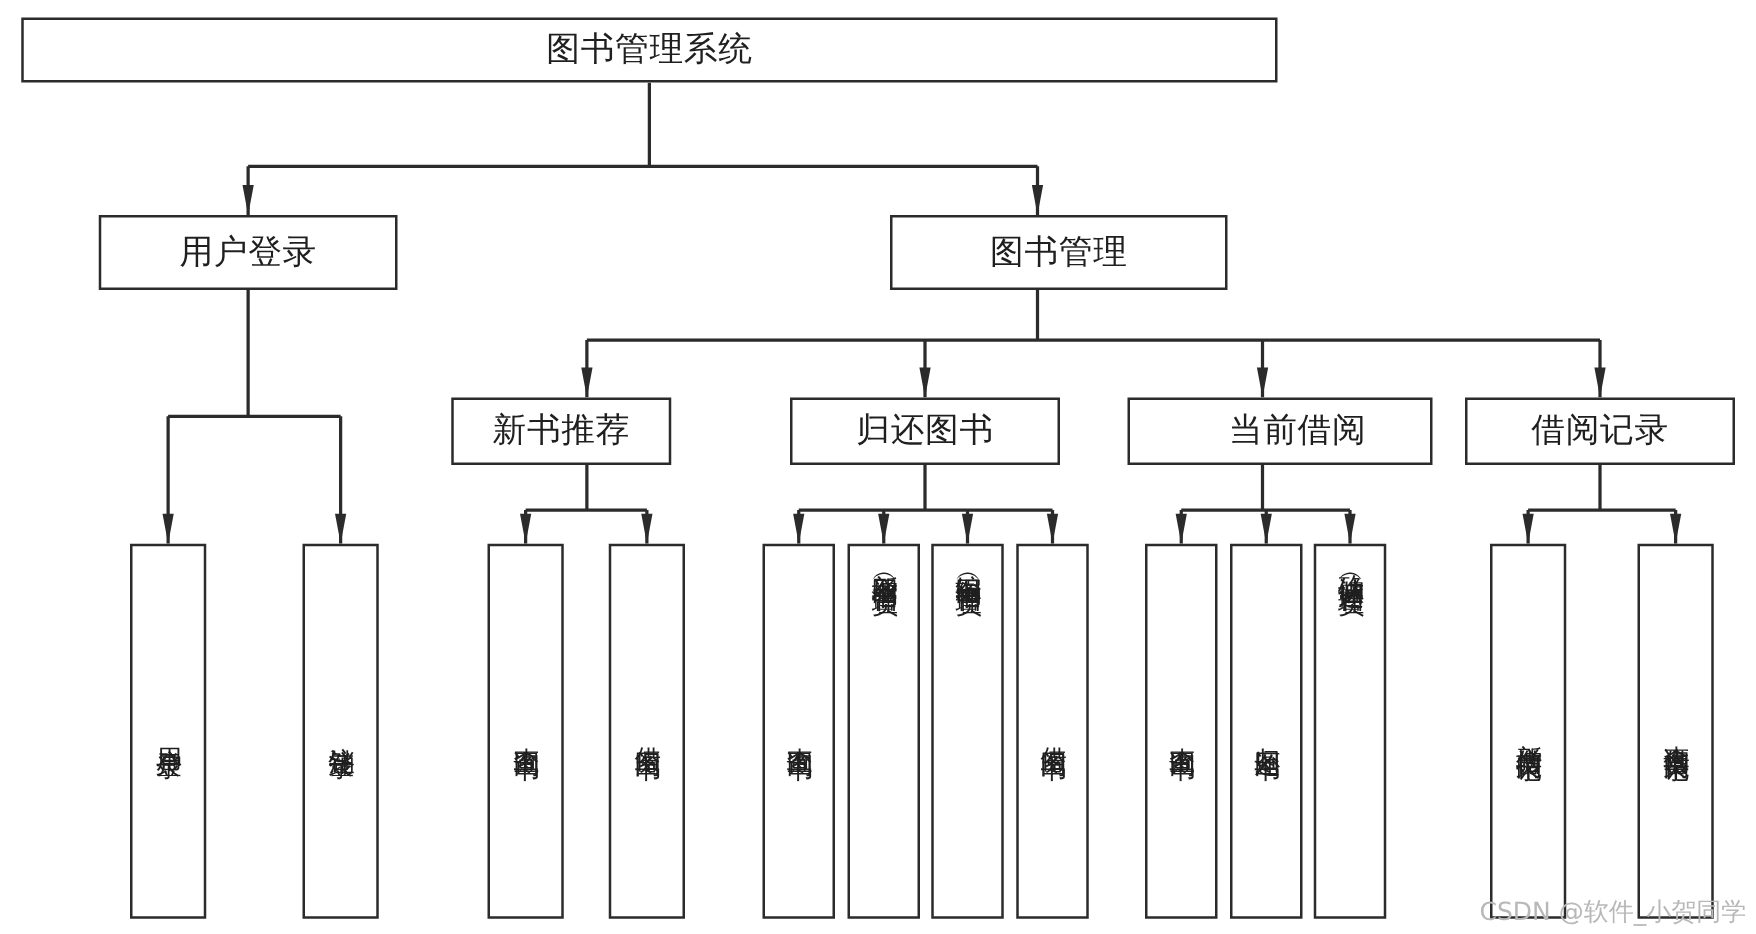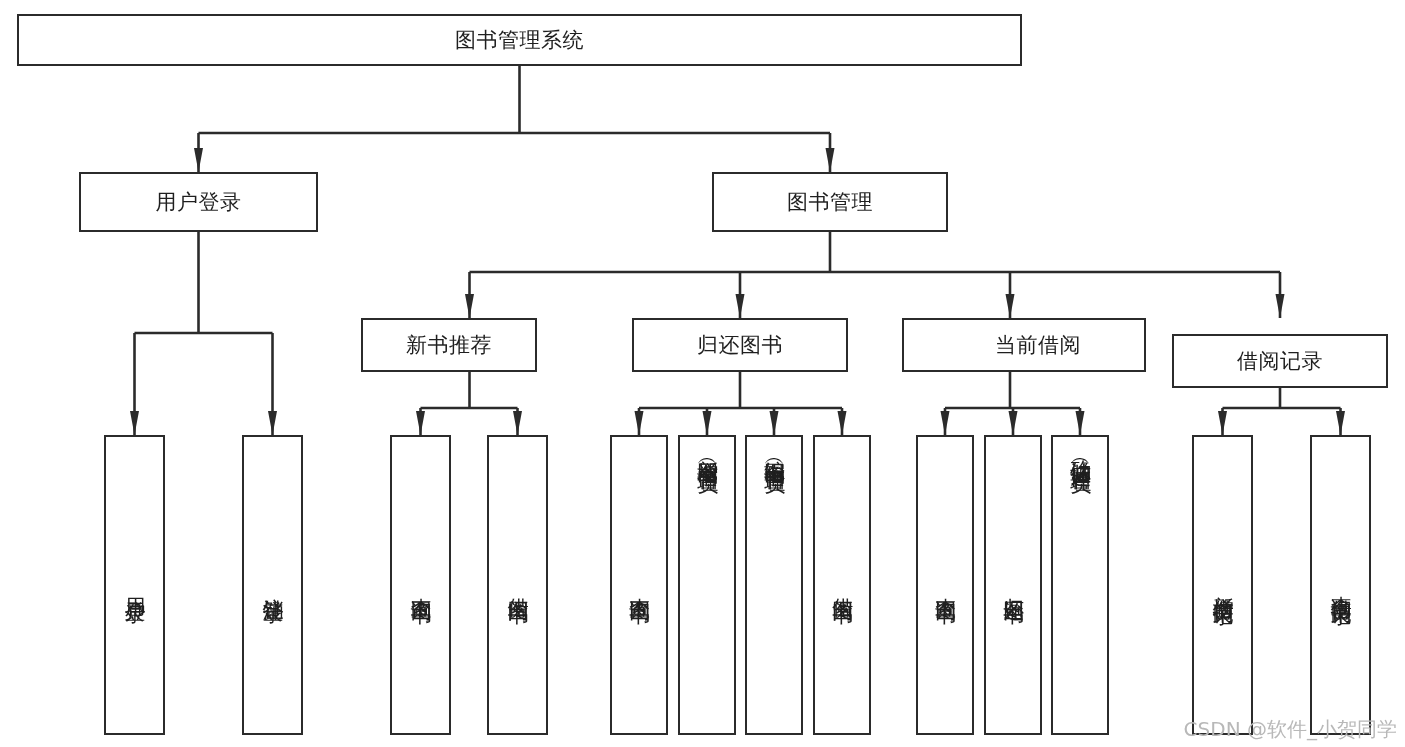--- a/index.html
+++ b/index.html
@@ -26,21 +26,21 @@
     position: absolute;
     box-sizing: border-box;
     background: #ffffff;
     border: 2px solid #2b2b2b;
     display: flex;
     align-items: center;
     justify-content: center;
     overflow: hidden;
   }
   .node-label-h {
-    font-size: 21px;
+    font-size: 27px;
     line-height: 1.15;
     color: #1f1f1f;
     letter-spacing: 0.5px;
     white-space: nowrap;
     font-family: "DejaVu Sans", "Liberation Sans", sans-serif;
   }
   .node-label-v {
     writing-mode: vertical-rl;
     text-orientation: upright;
     font-size: 21px;
@@ -143,33 +143,33 @@
       <line x1="1340.5" y1="408" x2="1340.5" y2="435" class="conn"></line>
       <polygon points="1336,411 1345,411 1340.5,435" class="arrow-head"></polygon>
     </svg>
   <div id="node-layer">
       <div class="node-box" style="left: 17px; top: 14px; width: 1005px; height: 52px;">
         <span class="node-label-h">图书管理系统</span>
       </div>
       <div class="node-box" style="left: 79px; top: 172px; width: 239px; height: 60px;">
         <span class="node-label-h">用户登录</span>
       </div>
-      <div class="node-box" style="left: 712px; top: 172px; width: 236px; height: 60px;">
+      <div class="node-box" style="left: 712px; top: 172px; width: 270px; height: 60px;">
         <span class="node-label-h">图书管理</span>
       </div>
       <div class="node-box" style="left: 361px; top: 318px; width: 176px; height: 54px;">
         <span class="node-label-h">新书推荐</span>
       </div>
       <div class="node-box" style="left: 632px; top: 318px; width: 216px; height: 54px;">
         <span class="node-label-h">归还图书</span>
       </div>
       <div class="node-box" style="left: 902px; top: 318px; width: 244px; height: 54px; padding-left: 28px;">
         <span class="node-label-h">当前借阅</span>
       </div>
-      <div class="node-box" style="left: 1172px; top: 334px; width: 216px; height: 54px;">
+      <div class="node-box" style="left: 1172px; top: 318px; width: 216px; height: 54px;">
         <span class="node-label-h">借阅记录</span>
       </div>
       <div class="node-box vertical centered" style="left: 104px; top: 435px; width: 61px; height: 300px;">
         <span class="node-label-v">用户登录</span>
       </div>
       <div class="node-box vertical centered" style="left: 242px; top: 435px; width: 61px; height: 300px;">
         <span class="node-label-v">注销登录</span>
       </div>
       <div class="node-box vertical centered" style="left: 390px; top: 435px; width: 61px; height: 300px;">
         <span class="node-label-v">查询图书</span>

